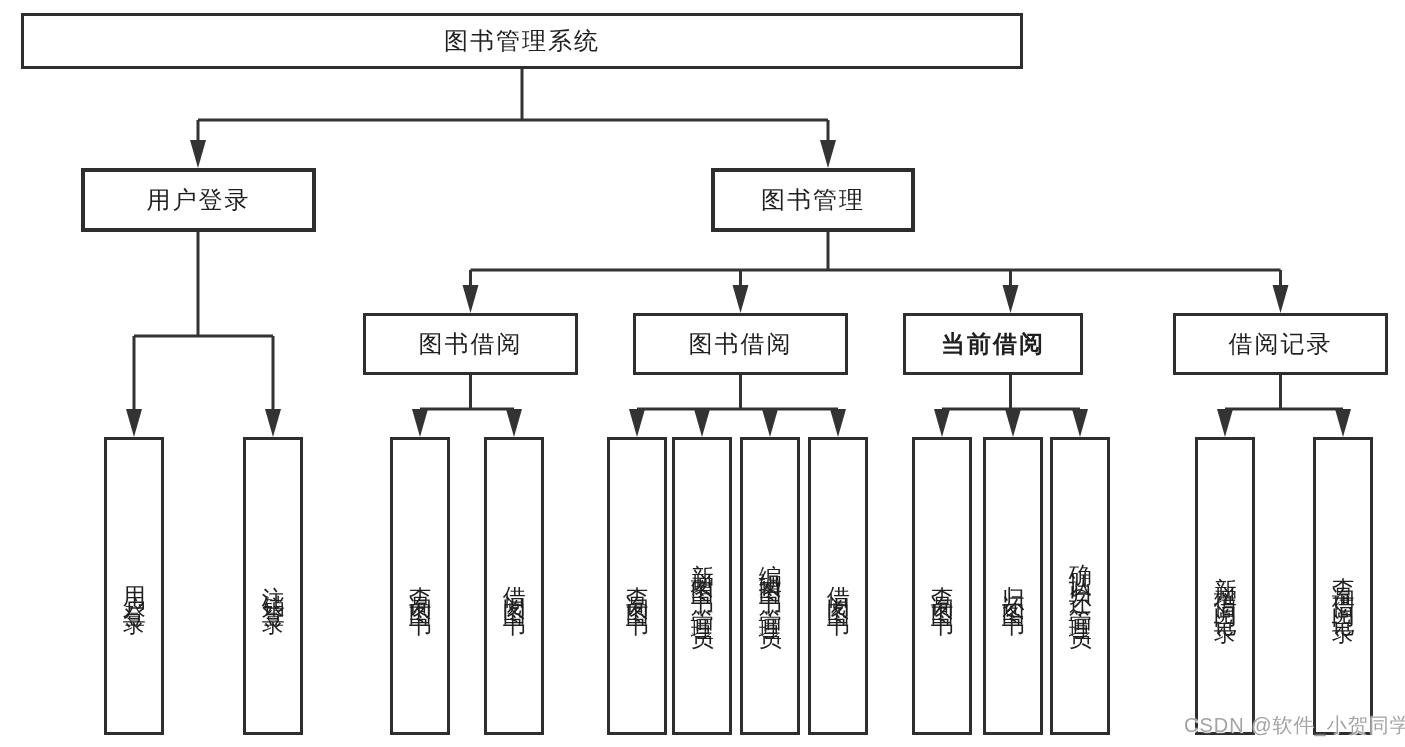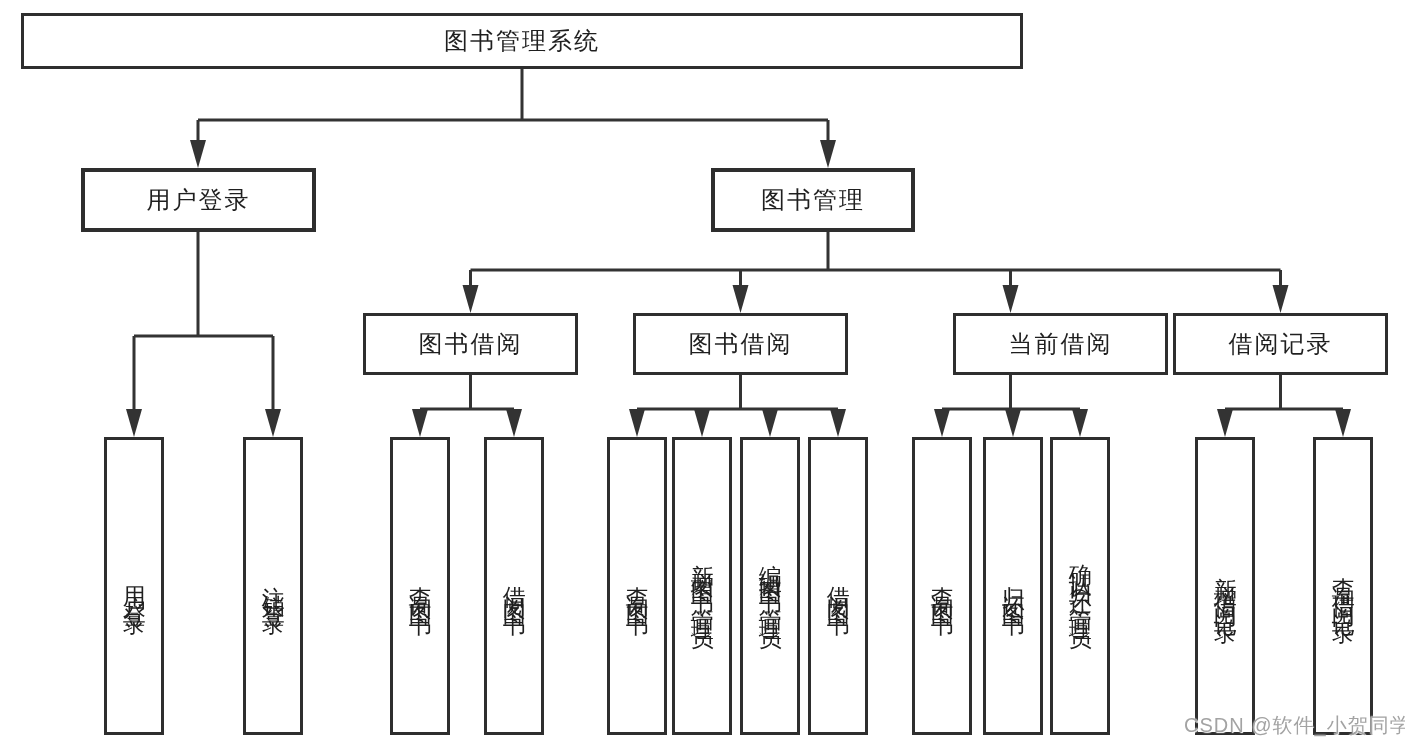--- a/index.html
+++ b/index.html
@@ -99,21 +99,21 @@
     </g>
   </svg>
 
   <div class="box header" style="left:21px; top:13px; width:1002px; height:56px;">图书管理系统</div>
 
   <div class="box header lvl2" style="left:81px; top:168px; width:235px; height:64px;">用户登录</div>
   <div class="box header lvl2" style="left:711px; top:168px; width:204px; height:64px;">图书管理</div>
 
   <div class="box header" style="left:363px; top:313px; width:215px; height:62px;">图书借阅</div>
   <div class="box header" style="left:633px; top:313px; width:215px; height:62px;">图书借阅</div>
-  <div class="box header" style="left:953px; top:313px; width:215px; height:62px;">当前借阅</div>
+  <div class="box header" style="left:903px; top:313px; width:180px; height:62px;font-weight:bold;">当前借阅</div>
   <div class="box header" style="left:1173px; top:313px; width:215px; height:62px;">借阅记录</div>
 
   <div class="box leaf" style="left:104px; top:437px; width:60px; height:298px;">用户登录</div>
   <div class="box leaf" style="left:243px; top:437px; width:60px; height:298px;">注销登录</div>
 
   <div class="box leaf" style="left:390px; top:437px; width:60px; height:298px;">查询图书</div>
   <div class="box leaf" style="left:484px; top:437px; width:60px; height:298px;">借阅图书</div>
 
   <div class="box leaf" style="left:607px; top:437px; width:60px; height:298px;">查询图书</div>
   <div class="box leaf" style="left:672px; top:437px; width:60px; height:298px;">新增图书（管理员）</div>

